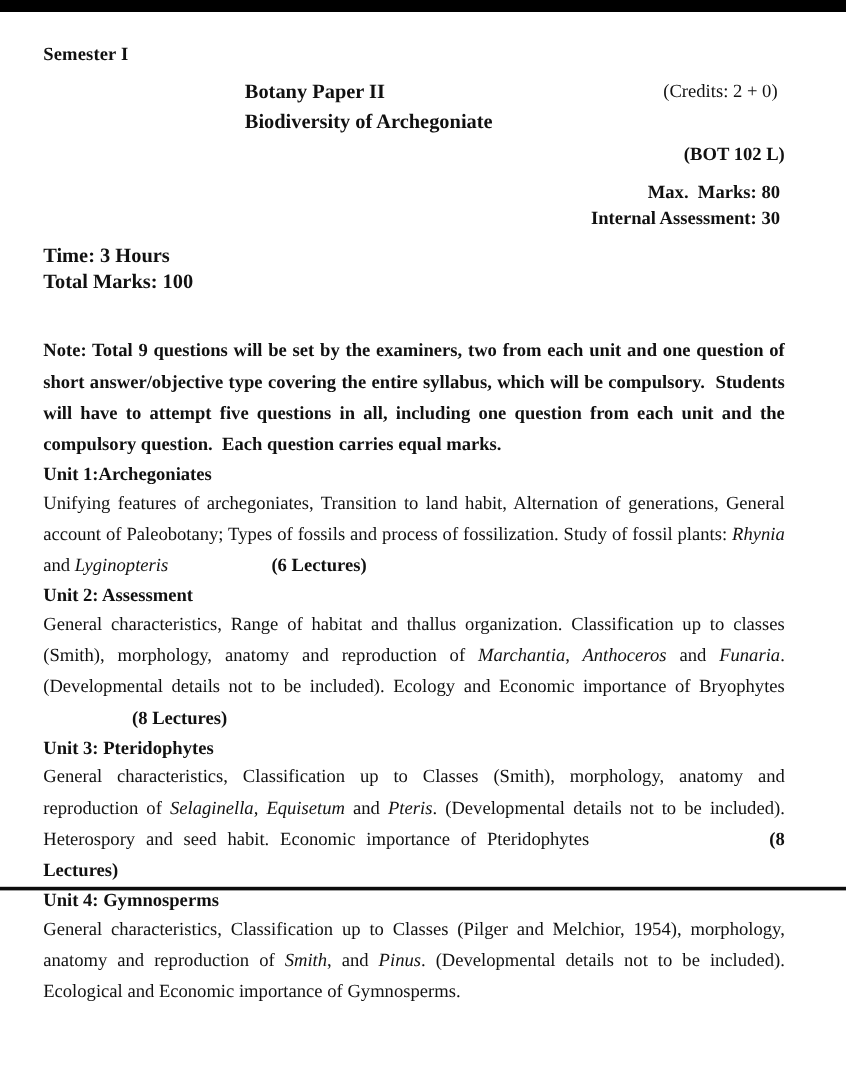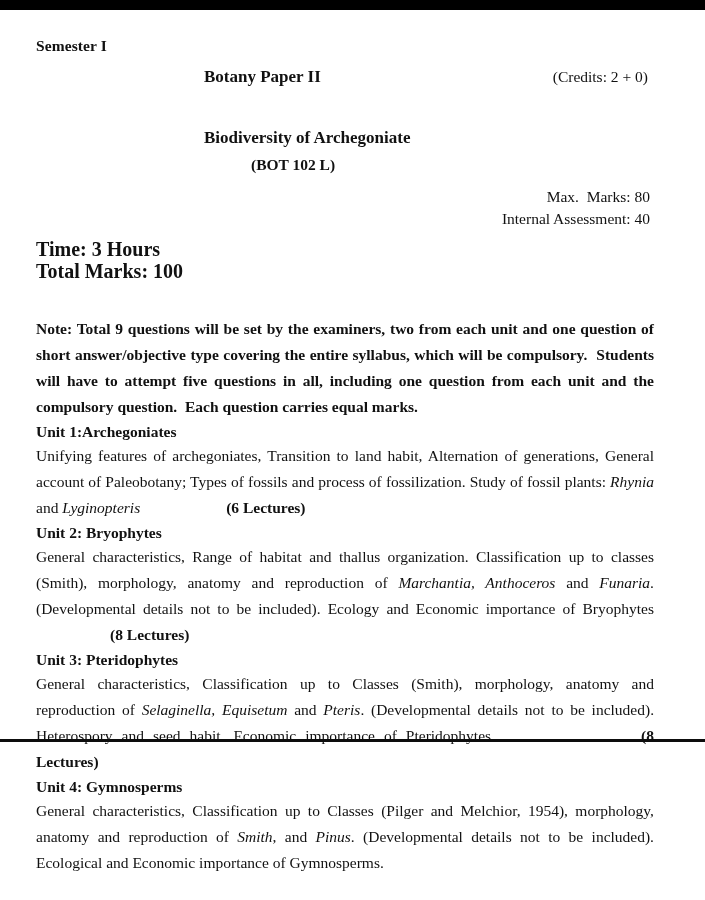--- a/index.html
+++ b/index.html
@@ -70,43 +70,43 @@
     font-size: 15.5px;
     line-height: 25px;
     margin-left: auto;
     padding-right: 6px;
   }
   .title-sub {
     font-weight: bold;
     font-size: 17px;
     line-height: 25px;
     margin-left: 168px;
-    margin-top: 36px;
   }
   .paper-code {
     font-weight: bold;
     font-size: 15.5px;
     line-height: 25px;
     margin-left: 215px;
     margin-top: 2px;
+    text-align: right;
   }
   .marks-line {
-    font-weight: normal;
+    font-weight: bold;
     font-size: 15.5px;
     line-height: 22px;
     text-align: right;
     padding-right: 4px;
     white-space: pre;
   }
   .marks-line.first {
     margin-top: 9px;
   }
   .time-line {
     font-weight: bold;
-    font-size: 20px;
+    font-size: 17px;
     line-height: 22px;
   }
   .time-line.first {
     margin-top: 8px;
   }
 
   
   .note {
     font-weight: bold;
     font-size: 15.5px;
@@ -165,34 +165,34 @@
     <div class="title-row">
       <div class="title-main">Botany Paper II</div>
       <div class="credits">(Credits: 2 + 0)</div>
     </div>
 
     <div class="title-sub">Biodiversity of Archegoniate</div>
 
     <div class="paper-code">(BOT 102 L)</div>
 
     <div class="marks-line first">Max.  Marks: 80</div>
-    <div class="marks-line">Internal Assessment: 40</div>
+    <div class="marks-line">Internal Assessment: 30</div>
 
     <div class="time-line first">Time: 3 Hours</div>
     <div class="time-line">Total Marks: 100</div>
 
     <div class="note">Note: Total 9 questions will be set by the examiners, two from each unit and one question of short answer/objective type covering the entire syllabus, which will be compulsory.  Students will have to attempt five questions in all, including one question from each unit and the compulsory question.  Each question carries equal marks.</div>
 
     <div class="unit">
       <div class="unit-heading">Unit 1:Archegoniates</div>
       <div class="unit-body"><span>Unifying features of archegoniates, Transition to land habit, Alternation of generations, General account of Paleobotany; Types of fossils and process of fossilization. Study of fossil plants: </span><i>Rhynia</i><span> and </span><i>Lyginopteris</i><span class="lect-gap-wide"></span><span class="lectures">(6 Lectures)</span></div>
     </div>
 
     <div class="unit">
-      <div class="unit-heading">Unit 2: Bryophytes</div>
+      <div class="unit-heading">Unit 2: Assessment</div>
       <div class="unit-body"><span>General characteristics, Range of habitat and thallus organization. Classification up to classes (Smith), morphology, anatomy and reproduction of </span><i>Marchantia, Anthoceros</i><span> and </span><i>Funaria</i><span>. (Developmental details not to be included). Ecology and Economic importance of Bryophytes</span><span class="lect-gap-mid"></span><span class="lectures">(8 Lectures)</span></div>
     </div>
 
     <div class="unit">
       <div class="unit-heading">Unit 3: Pteridophytes</div>
       <div class="unit-body"><span>General characteristics, Classification up to Classes (Smith), morphology, anatomy and reproduction of </span><i>Selaginella, Equisetum</i><span> and </span><i>Pteris</i><span>. (Developmental details not to be included). Heterospory and seed habit. Economic importance of Pteridophytes</span><span class="lect-gap-narrow"></span><span class="lectures">(8 Lectures)</span></div>
     </div>
 
     <div class="unit">
       <div class="unit-heading">Unit 4: Gymnosperms</div>

